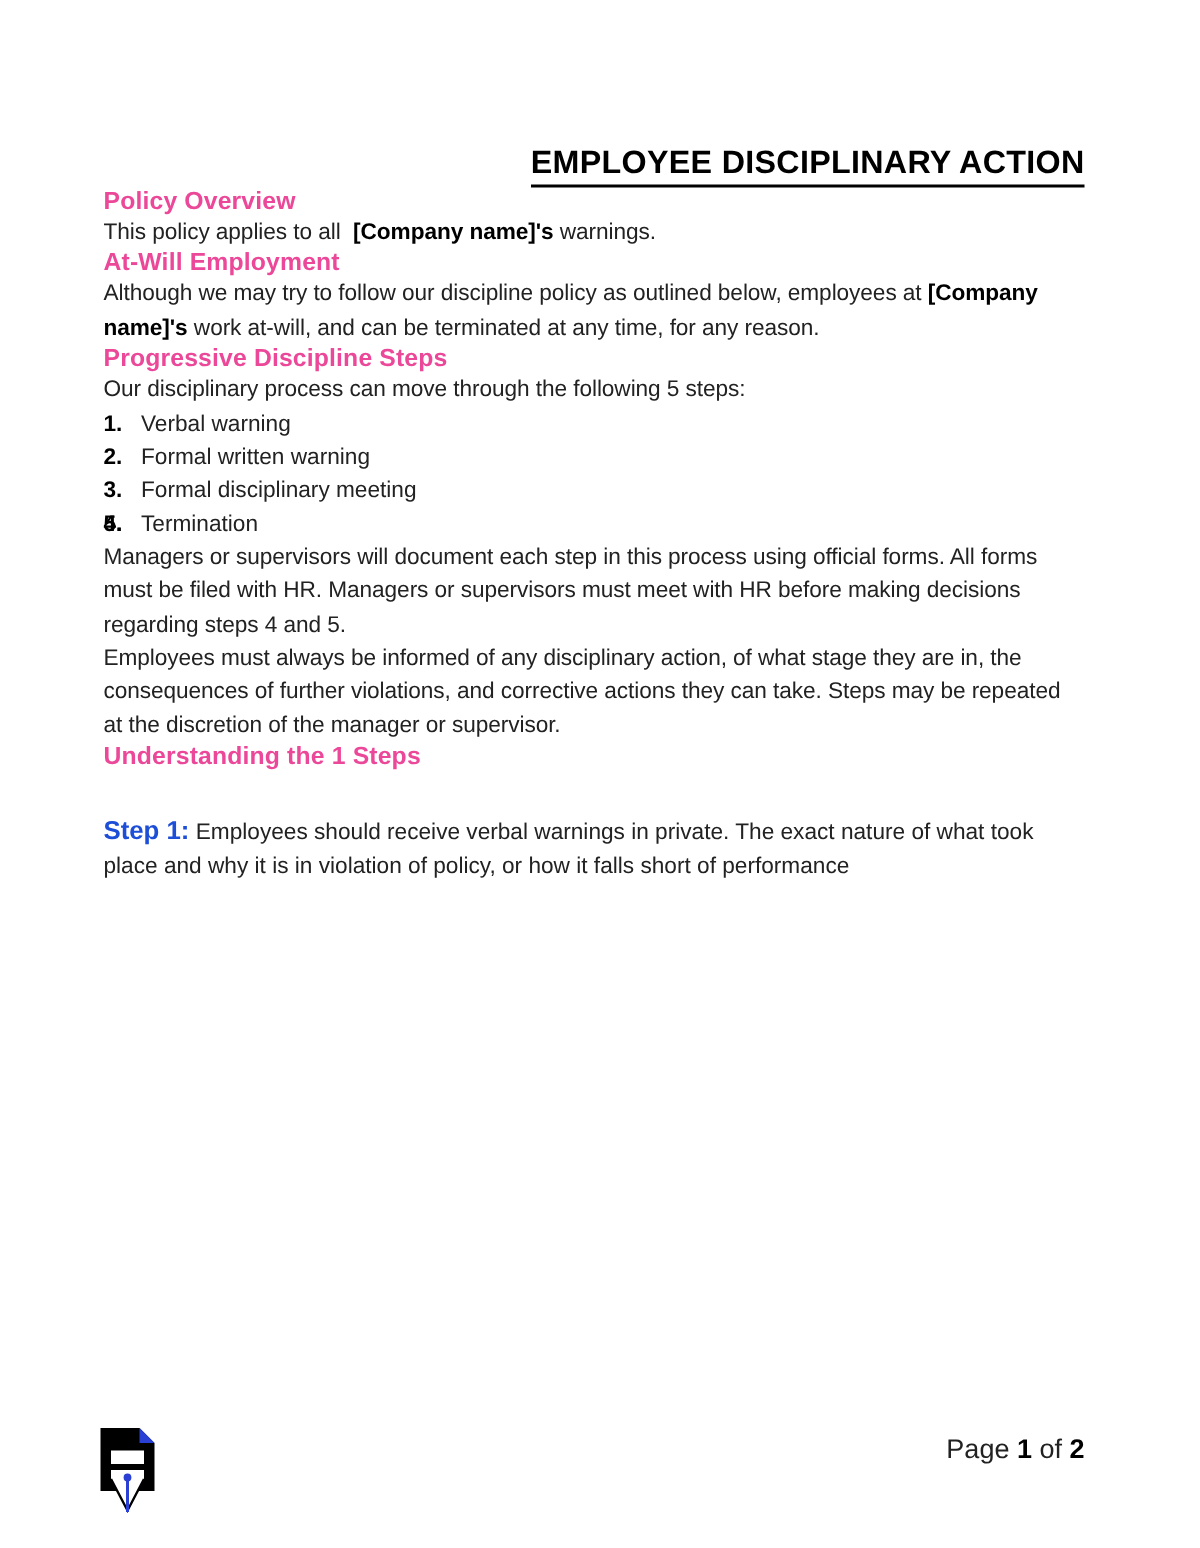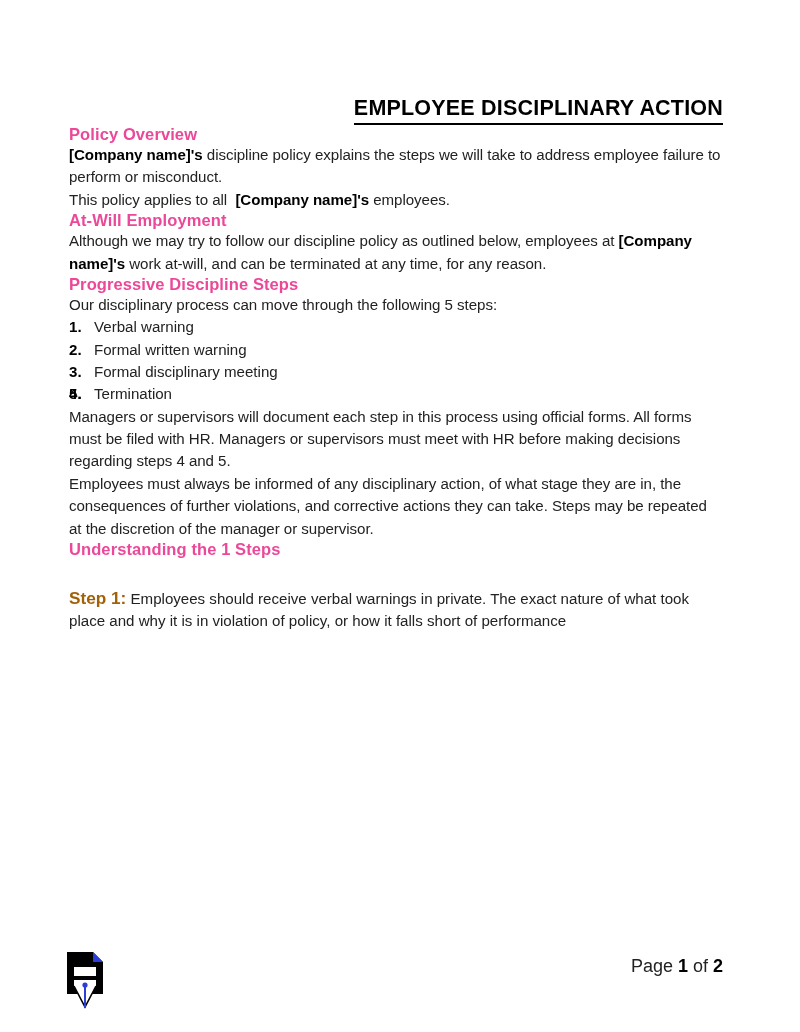--- a/index.html
+++ b/index.html
@@ -90,21 +90,21 @@
   
   .step-para {
     font-size: 15.1px;
     line-height: 22.4px;
     margin: 0;
     color: #222;
   }
   .step-label {
     font-size: 17.2px;
     font-weight: bold;
-    color: #a16207;
+    color: #1d4ed8;
   }
 
   
   .mt-overview { margin-top: 37px; }
   .mt-p1 { margin-top: 29px; }
   .mt-p2 { margin-top: 29px; }
   .mt-h2 { margin-top: 30px; }
   .mt-h3 { margin-top: 30px; }
   .mt-list-intro { margin-top: 29px; }
   .mt-para { margin-top: 28px; }
@@ -140,23 +140,22 @@
 <body>
 
 <div class="page">
 
   <div class="content">
 
     <h1 class="doc-title"><span>EMPLOYEE DISCIPLINARY ACTION</span></h1>
 
     <h2 class="section-heading mt-overview">Policy Overview</h2>
 
-    <p class="body-text mt-p1"><span class="bold">[Company name]'s</span><span> discipline policy explains the steps we will take to address employee failure to perform or misconduct.</span></p>
-
-    <p class="body-text mt-p2"><span style="white-space:pre">This policy applies to all  </span><span class="bold">[Company name]'s</span><span> employees.</span></p>
+
+    <p class="body-text mt-p2"><span style="white-space:pre">This policy applies to all  </span><span class="bold">[Company name]'s</span><span> warnings.</span></p>
 
     <h2 class="section-heading mt-h2">At-Will Employment</h2>
 
     <p class="body-text mt-p1"><span>Although we may try to follow our discipline policy as outlined below, employees at </span><span class="bold">[Company name]'s</span><span> work at-will, and can be terminated at any time, for any reason.</span></p>
 
     <h2 class="section-heading mt-h3">Progressive Discipline Steps</h2>
 
     <p class="body-text mt-list-intro">Our disciplinary process can move through the following 5 steps:</p>
 
     <ol class="steps-list">

